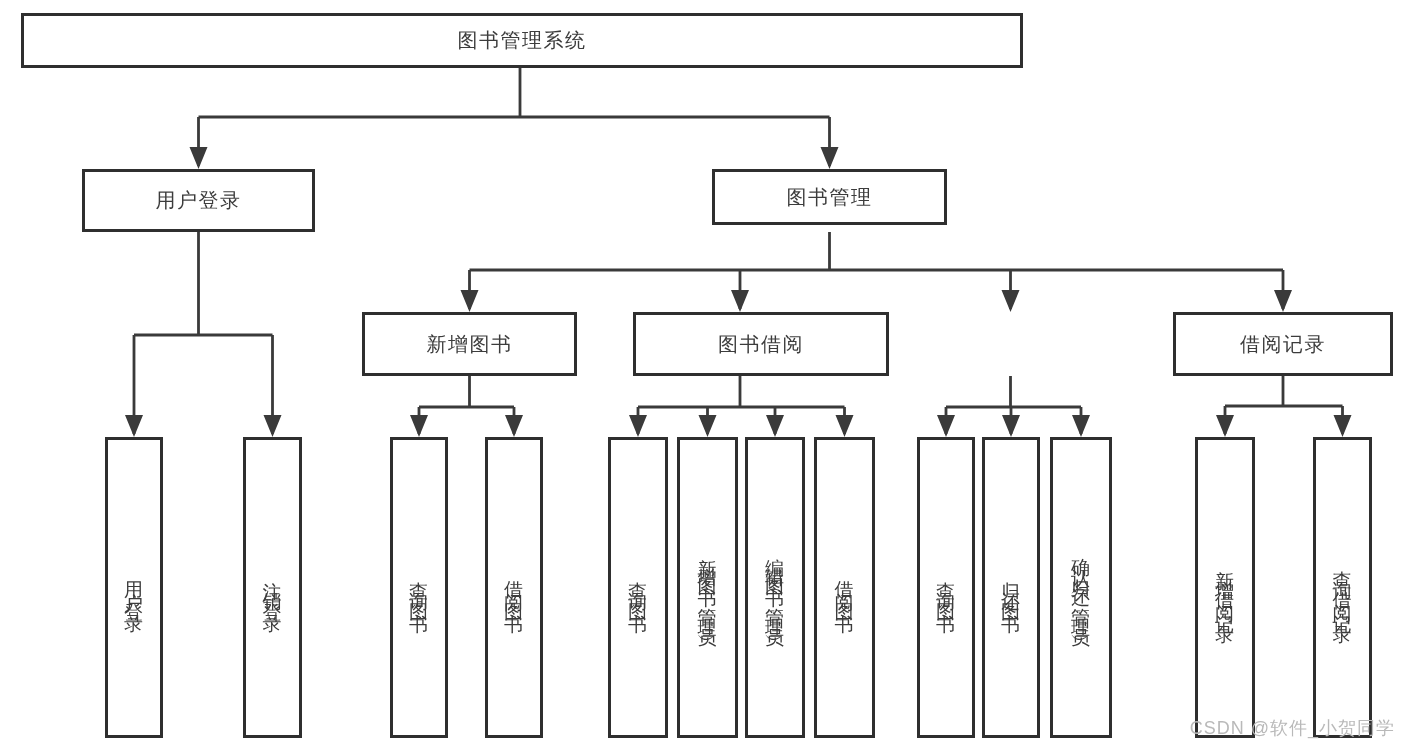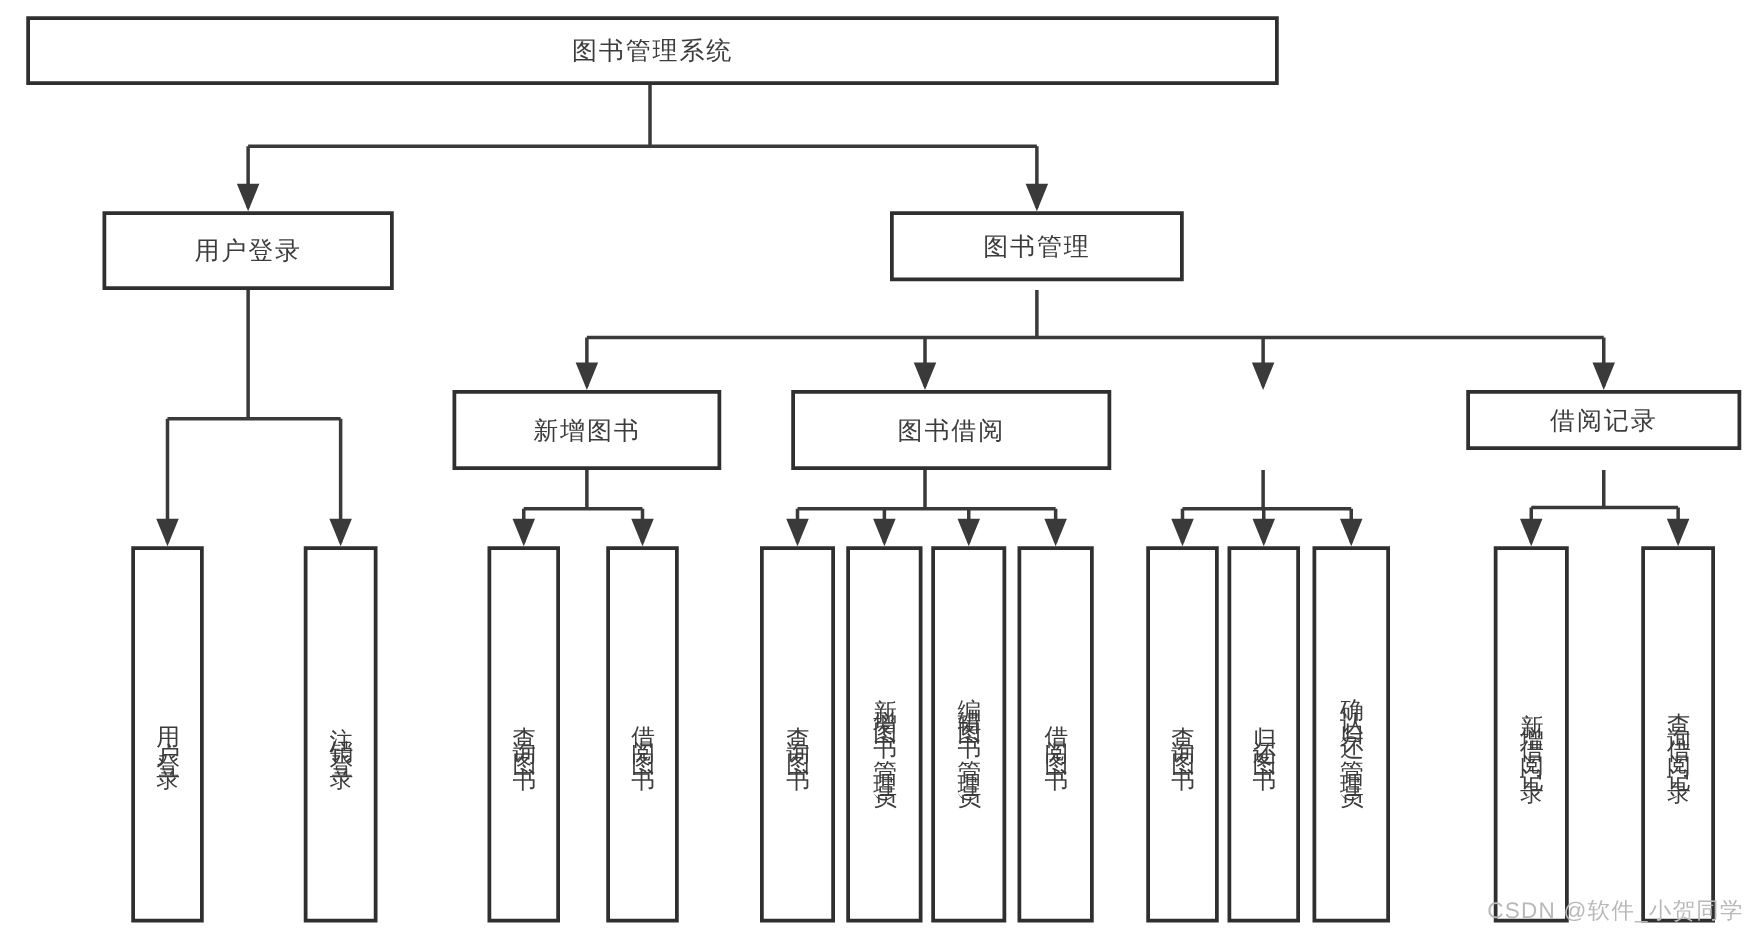--- a/index.html
+++ b/index.html
@@ -86,21 +86,21 @@
   <div class="node" style="left:712px;top:169px;width:235px;height:56px">
     <span class="hlabel">图书管理</span>
   </div>
 
   <div class="node" style="left:362px;top:312px;width:215px;height:64px">
     <span class="hlabel">新增图书</span>
   </div>
   <div class="node" style="left:633px;top:312px;width:256px;height:64px">
     <span class="hlabel">图书借阅</span>
   </div>
-  <div class="node" style="left:1173px;top:312px;width:220px;height:48px">
+  <div class="node" style="left:1173px;top:312px;width:220px;height:64px">
     <span class="hlabel">借阅记录</span>
   </div>
 
   <div class="node leaf" style="left:105px;width:58px">
     <span class="vtext">用户登录</span>
   </div>
   <div class="node leaf" style="left:243px;width:59px">
     <span class="vtext">注销登录</span>
   </div>
 

